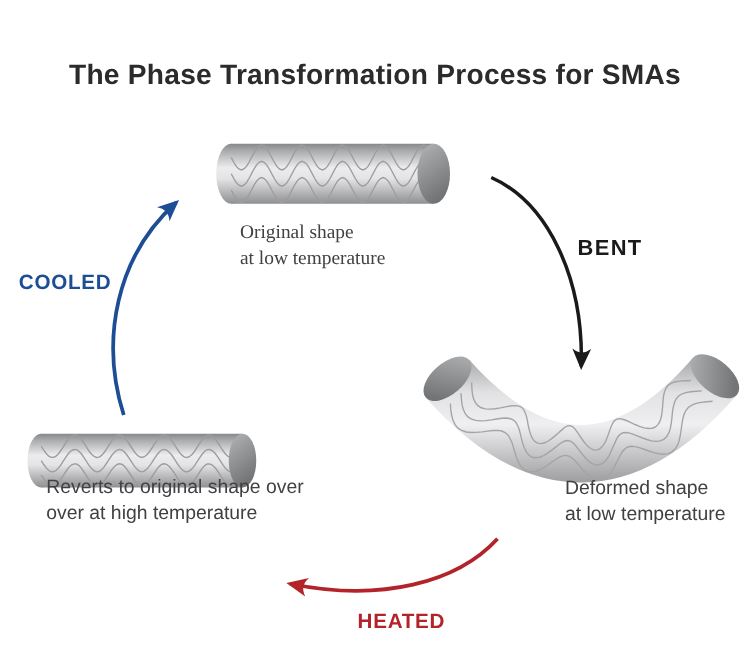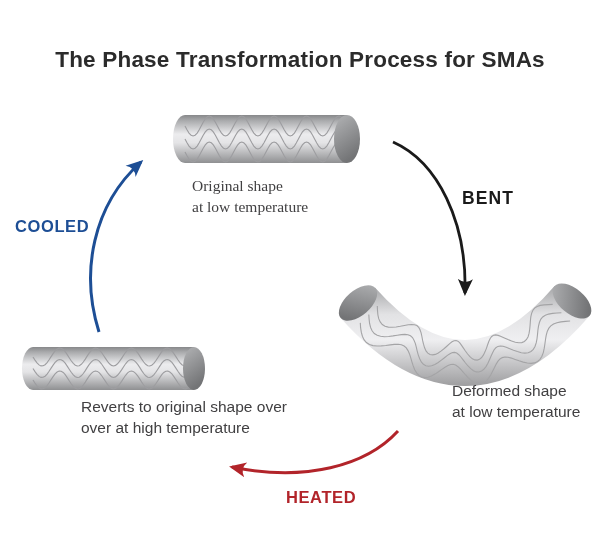--- a/index.html
+++ b/index.html
@@ -16,21 +16,21 @@
   }
   .stage-label span{display:block;}
   .arrow-label{
     position:absolute;font-weight:700;white-space:nowrap;
   }
   .lbl-bent{left:462px;top:176px;font-size:17.5px;letter-spacing:1.1px;}
   .lbl-cooled{left:15px;top:217px;font-size:16.5px;letter-spacing:.6px;}
   .lbl-heated{left:286px;top:488px;font-size:16.5px;letter-spacing:.6px;}
   .lbl-original{left:192px;top:176px;font-family:Liberation Serif, serif;}
   .lbl-deformed{left:405px;top:381px;}
-  .lbl-reverted{left:37px;top:397px;margin-left:44px;}
+  .lbl-reverted{left:37px;top:380px;}
   svg{position:absolute;left:0;top:0;}
 </style>
 </head>
 <body>
 
 <div class="stage">
 
   <h1 class="title" style="color: rgb(43, 43, 43);">The Phase Transformation Process for SMAs</h1>
 
   <svg width="600" height="533" viewBox="0 0 600 533">

